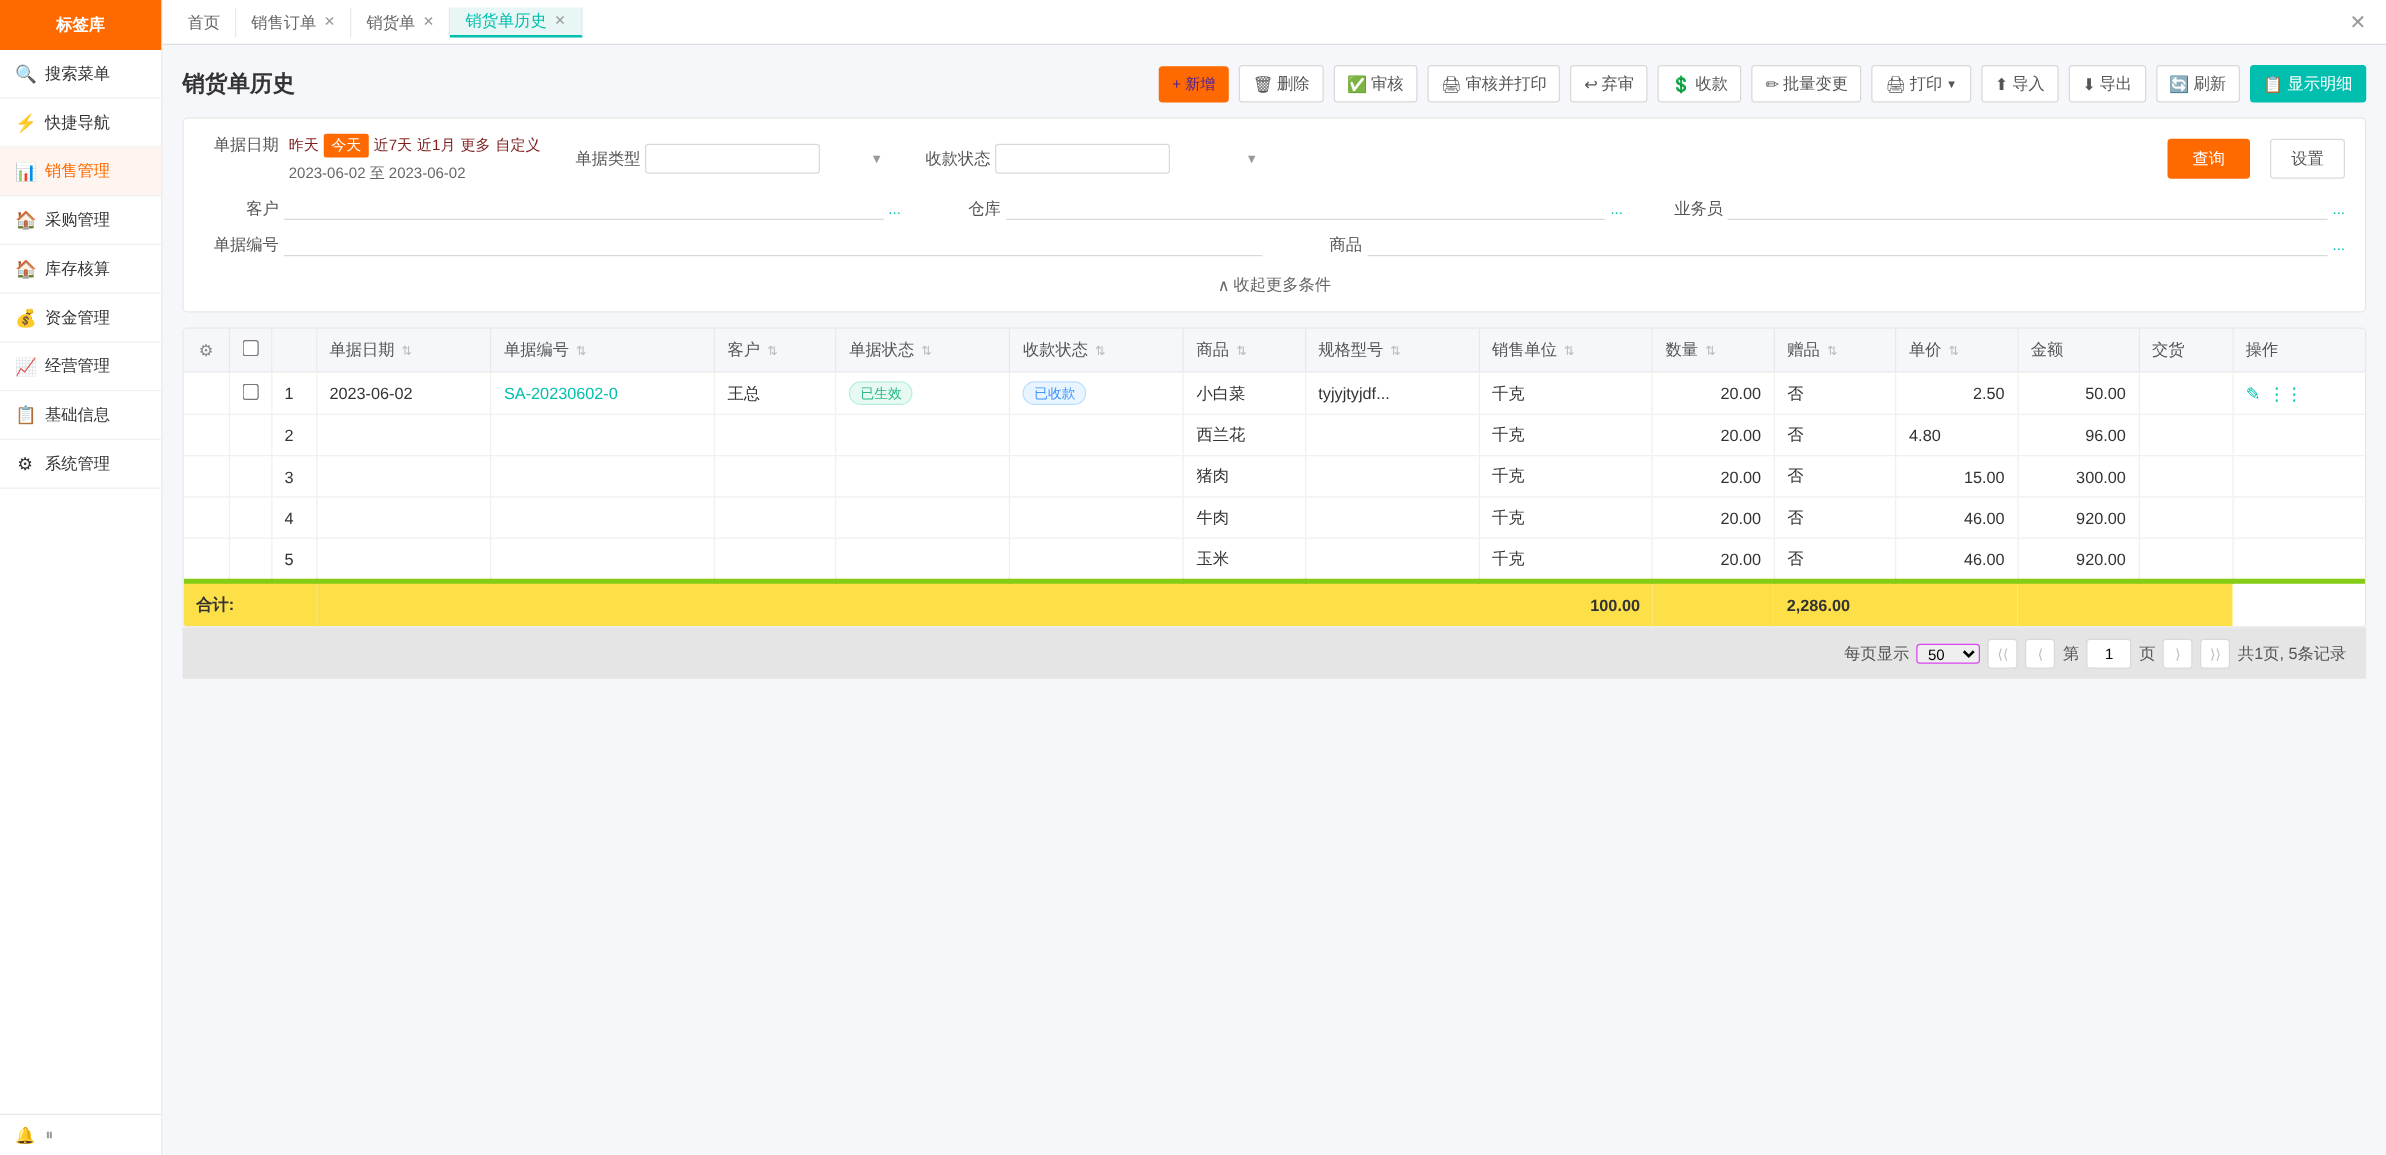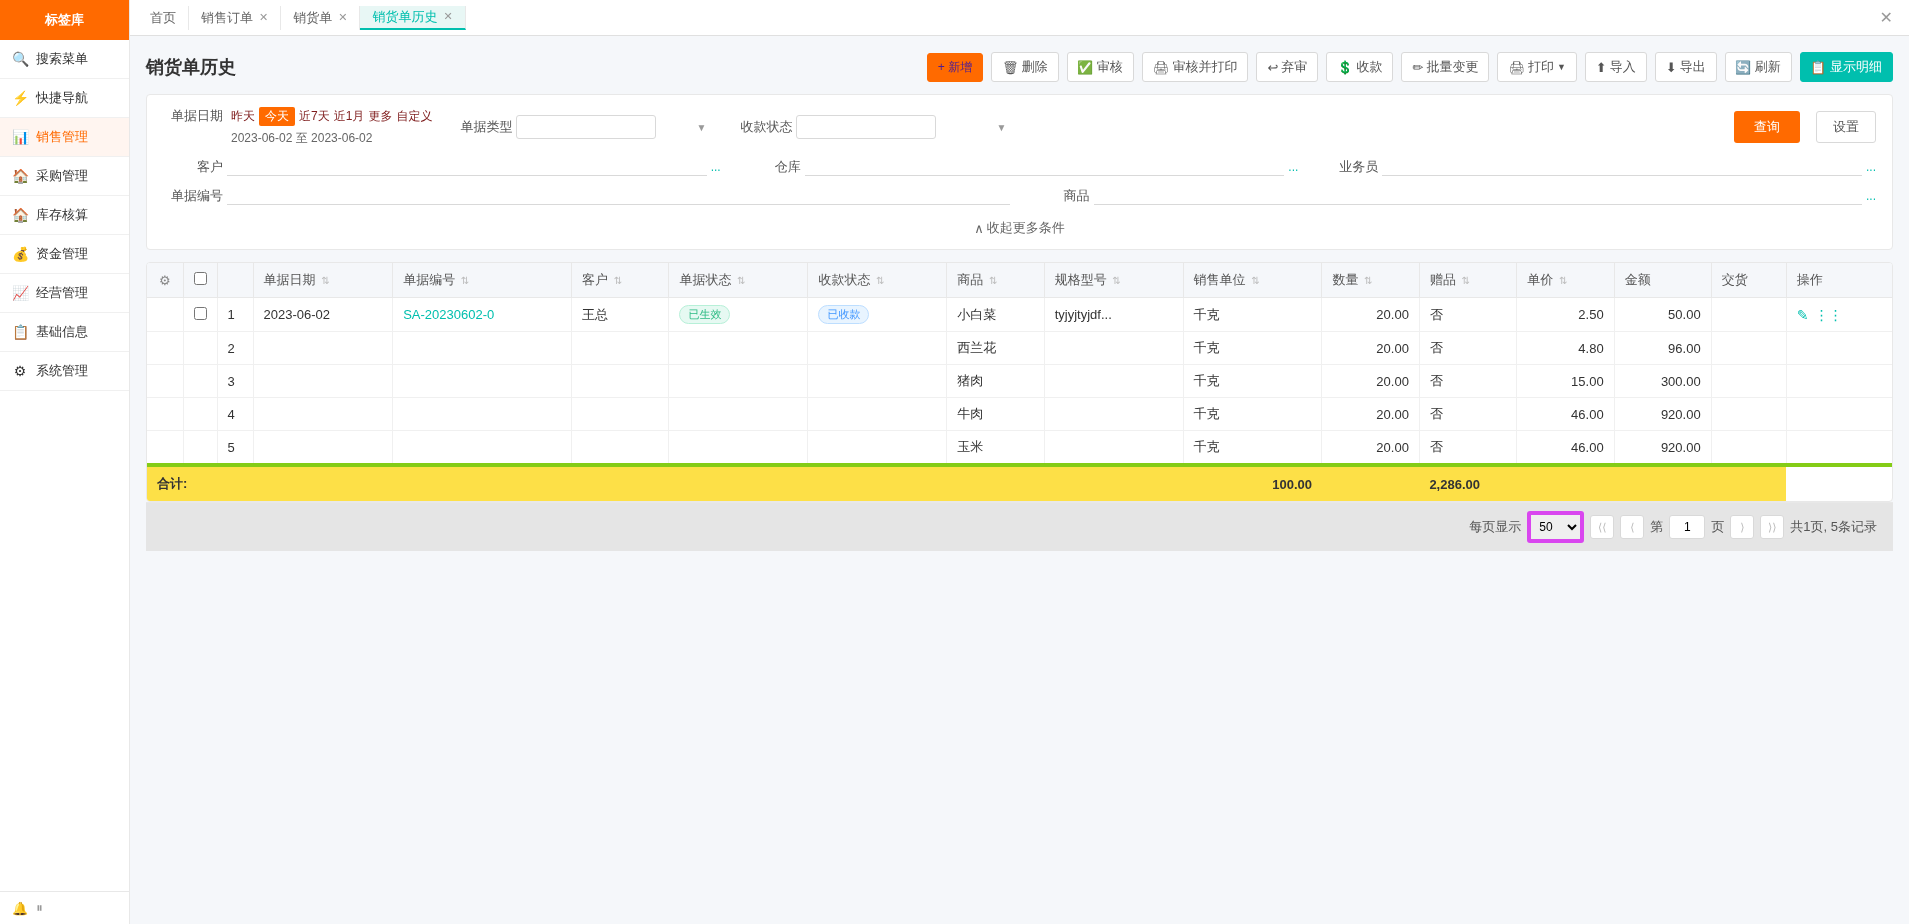--- a/index.html
+++ b/index.html
@@ -347,22 +347,22 @@
     .page-input {
       width: 36px;
       height: 24px;
       border: 1px solid #d9d9d9;
       border-radius: 3px;
       text-align: center;
       font-size: 12px;
       outline: none;
     }
     .page-select {
-      height: 32px;
-      border: 4px solid #d946ef;
+      height: 16px;
+      border: 1px solid #d946ef;
       border-radius: 3px;
       padding: 0 4px;
       font-size: 12px;
       outline: none;
     }
     .gear-th {
       width: 36px;
       text-align: center;
       cursor: pointer;
       color: #888;
@@ -672,21 +672,21 @@
     <td></td>
     <td></td>
     <td></td>
     <td></td>
     <td></td>
     <td>西兰花</td>
     <td></td>
     <td>千克</td>
     <td style="text-align:right;">20.00</td>
     <td>否</td>
-    <td style="text-align:right;">4.80</td>
+    <td style="text-align:left;">4.80</td>
     <td style="text-align:right;">96.00</td>
     <td></td>
     <td></td>
   </tr>
             <tr>
     <td></td>
     <td class="checkbox-th">
       
     </td>
     <td>3</td>

